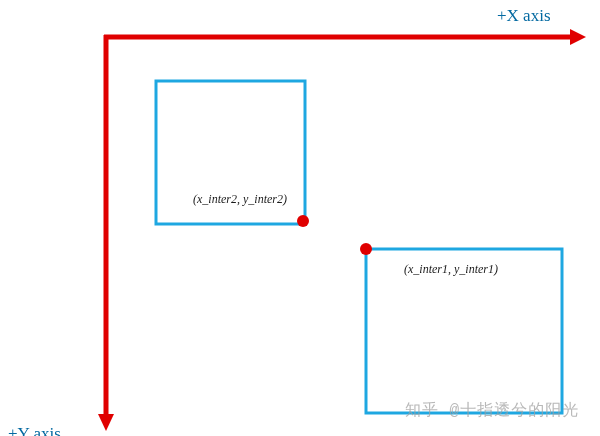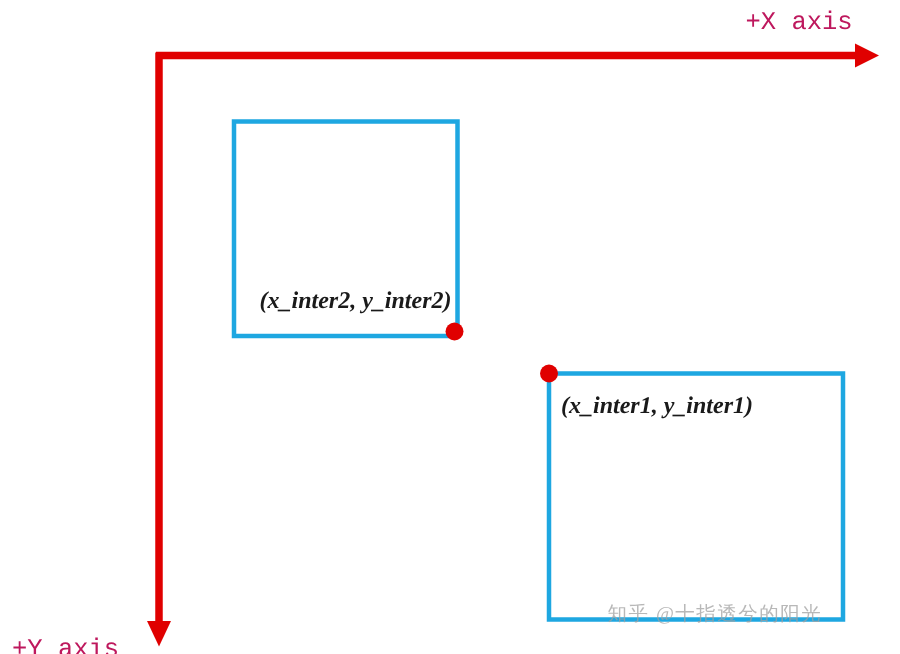--- a/index.html
+++ b/index.html
@@ -1,37 +1,38 @@
 <!DOCTYPE html>
 <html><head>
   <meta charset="utf-8">
   <style>
     html, body { margin: 0; padding: 0; background: #ffffff; }
     body { width: 600px; height: 436px; position: relative; overflow: hidden; }
     svg { position: absolute; left: 0; top: 0; }
     .axis-label {
       position: absolute;
-      font-family: Liberation Mono, monospace;
+      font-family: Liberation Serif, serif;
       font-size: 17px;
-      color: #be185d;
+      color: #0369a1;
       white-space: nowrap;
     }
     .coord-label {
       position: absolute;
       font-family: "Liberation Serif", "DejaVu Serif", serif;
-      font-size: 16px;
+      font-size: 12px;
       font-style: italic;
-      font-weight: bold;
+      font-weight: normal;
       color: #1a1a1a;
       white-space: nowrap;
+      margin-left: 20px;
     }
     .watermark {
       position: absolute;
-      font-family: Liberation Serif, serif;
-      font-size: 13px;
+      font-family: Liberation Mono, monospace;
+      font-size: 16px;
       color: rgba(160,160,160,0.75);
       white-space: nowrap;
       letter-spacing: 1px;
     }
   </style>
 </head>
 <body>
 
 <svg width="600" height="436" viewBox="0 0 600 436">
 
@@ -50,15 +51,15 @@
   <rect x="366" y="249" width="196" height="164" fill="none" stroke="#1ea7e1" stroke-width="3"></rect>
 
   <circle cx="303" cy="221" r="6" fill="#e00000"></circle>
   <circle cx="366" cy="249" r="6" fill="#e00000"></circle>
 </svg>
 
 <div class="axis-label" style="left:497px; top:6px;">+X axis</div>
 <div class="axis-label" style="left:8px; top:424px;">+Y axis</div>
 
 <div class="coord-label" style="left:173px; top:192px;">(x_inter2, y_inter2)</div>
-<div class="coord-label" style="left:374px; top:262px;">(x_inter1, y_inter1)</div>
+<div class="coord-label" style="left:384px; top:262px;">(x_inter1, y_inter1)</div>
 
 <div class="watermark" style="left:405px; top:400px;">知乎 @十指透兮的阳光</div>
 
 </body></html>

